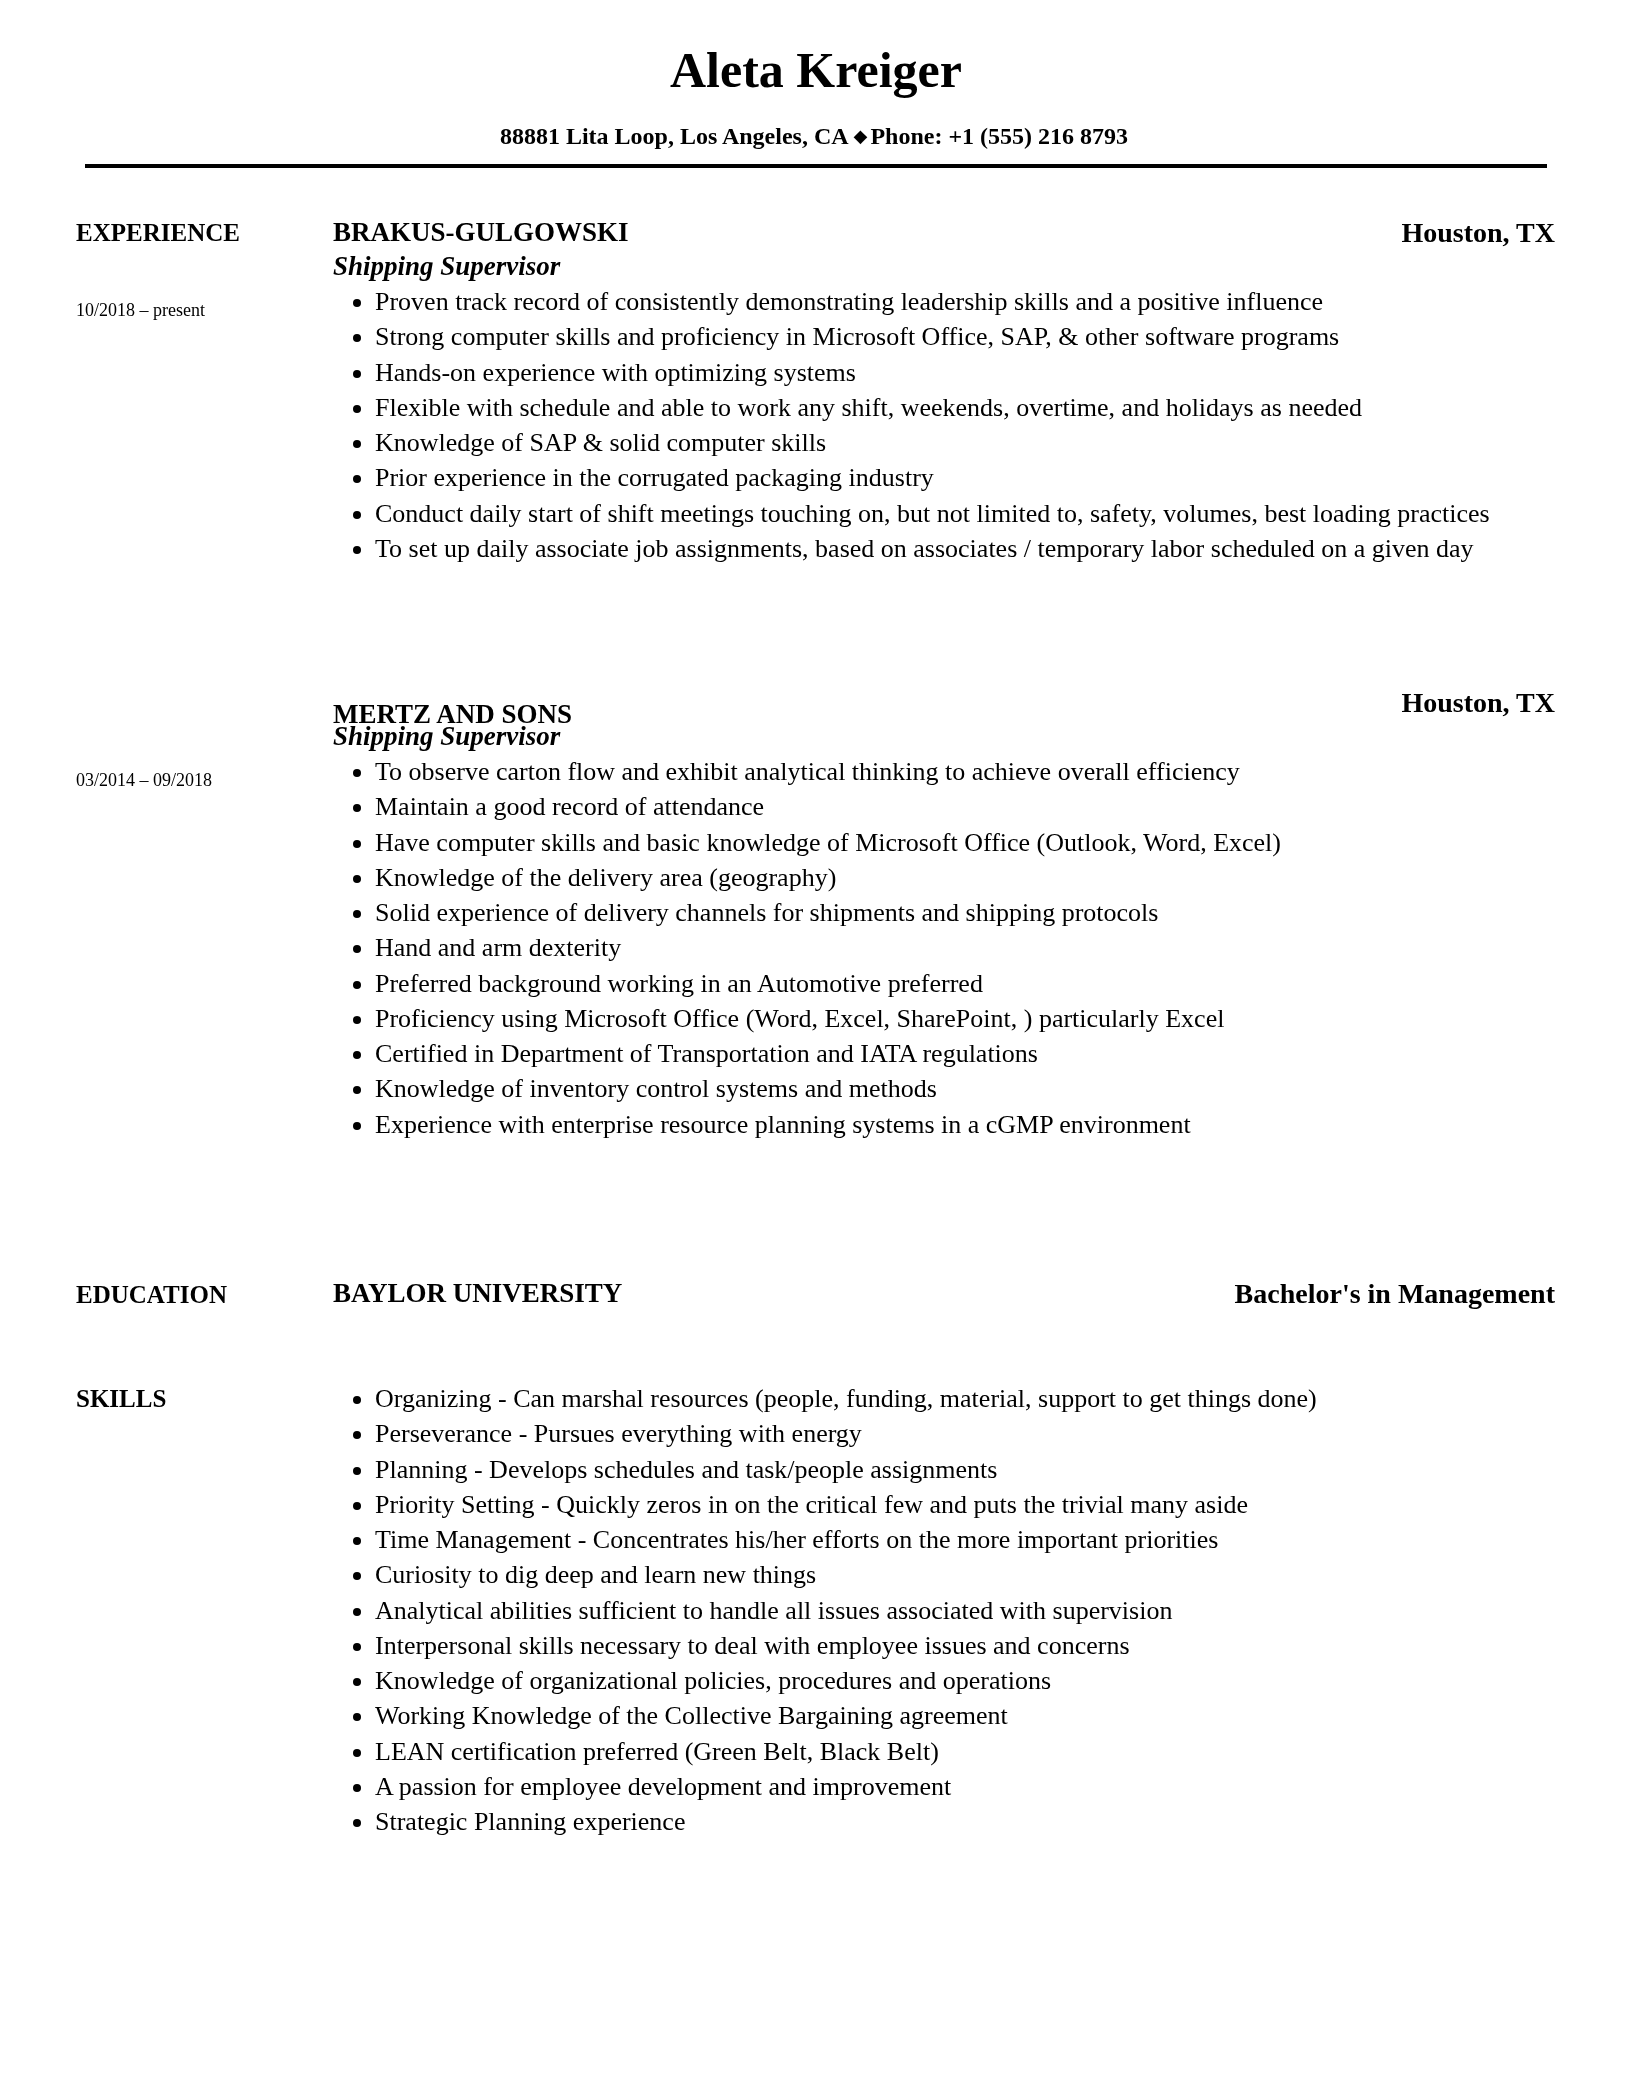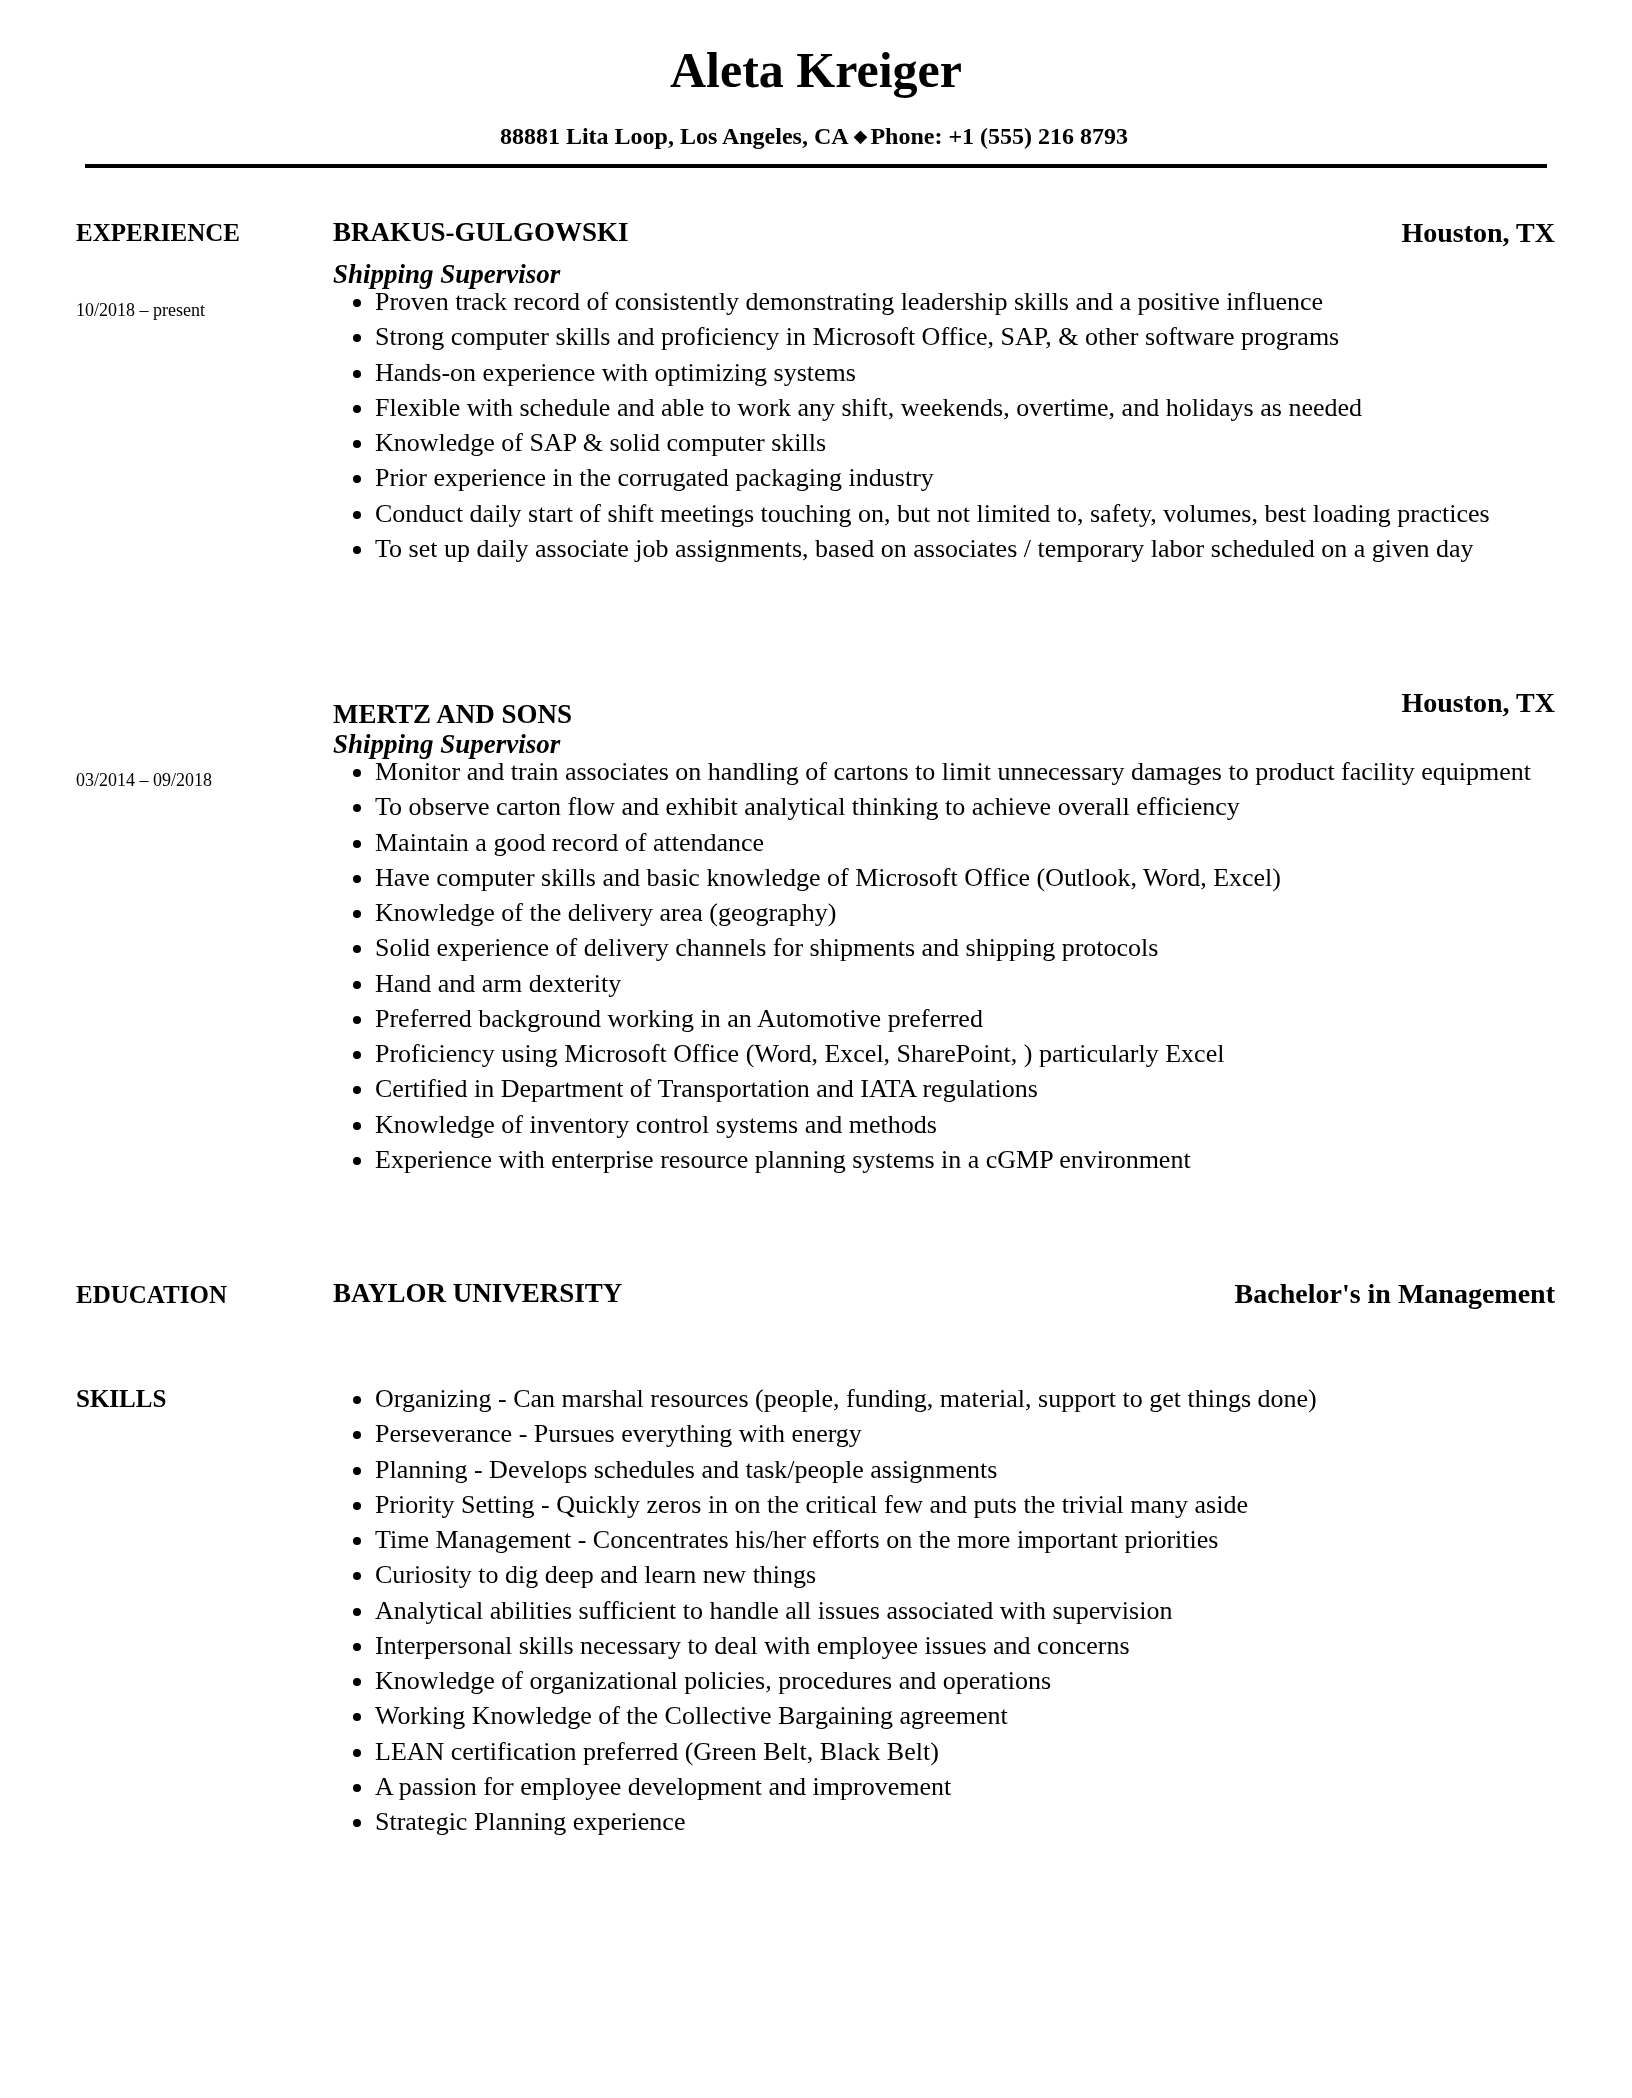--- a/index.html
+++ b/index.html
@@ -89,21 +89,20 @@
     text-align: right;
   }
   .title {
     position: absolute;
     left: 333px;
     font-size: 27px;
     font-weight: bold;
     font-style: italic;
     line-height: 35px;
     white-space: nowrap;
-    margin-top: 8px;
   }
   ul.bullets {
     position: absolute;
     left: 375px;
     width: 1180px;
     margin: 0;
     padding: 0;
     list-style: none;
   }
   ul.bullets li {
@@ -151,21 +150,20 @@
       <li>To set up daily associate job assignments, based on associates / temporary labor scheduled on a given day</li>
     </ul>
   </div>
 
   <div>
     <div class="company" style="top:697px;">MERTZ AND SONS</div>
     <div class="right" style="top:685px;">Houston, TX</div>
     <div class="date" style="top:719px;">03/2014 – 09/2018</div>
     <div class="title" style="top:719px;">Shipping Supervisor</div>
     <ul class="bullets" style="top:754px;">
-      <li>Monitor and train associates on handling of cartons to limit unnecessary damages to product facility equipment</li>
       <li>To observe carton flow and exhibit analytical thinking to achieve overall efficiency</li>
       <li>Maintain a good record of attendance</li>
       <li>Have computer skills and basic knowledge of Microsoft Office (Outlook, Word, Excel)</li>
       <li>Knowledge of the delivery area (geography)</li>
       <li>Solid experience of delivery channels for shipments and shipping protocols</li>
       <li>Hand and arm dexterity</li>
       <li>Preferred background working in an Automotive preferred</li>
       <li>Proficiency using Microsoft Office (Word, Excel, SharePoint, ) particularly Excel</li>
       <li>Certified in Department of Transportation and IATA regulations</li>
       <li>Knowledge of inventory control systems and methods</li>

